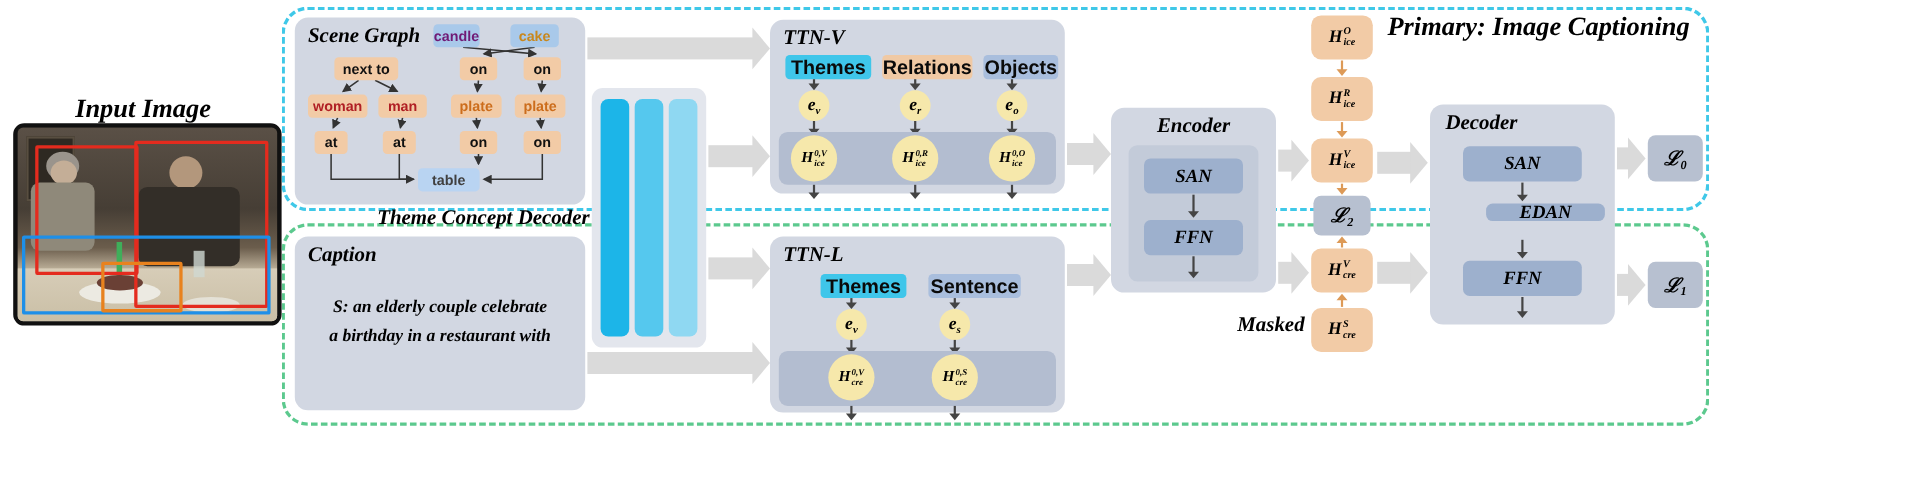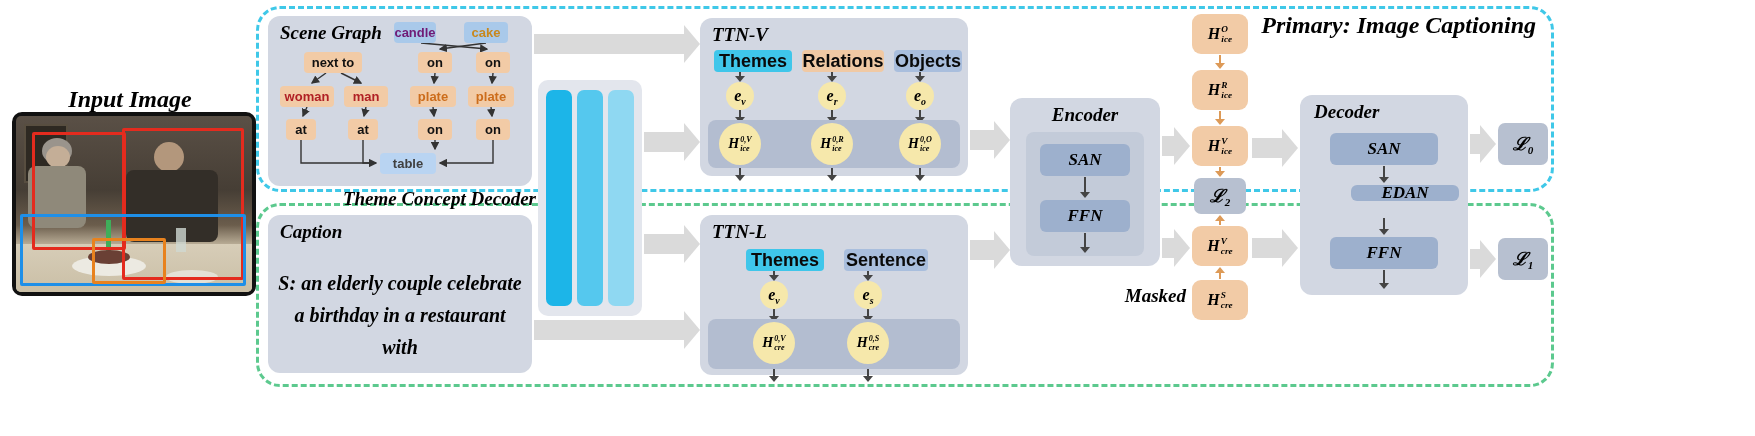--- a/index.html
+++ b/index.html
@@ -91,21 +91,21 @@
   
   .photo{position:absolute;left:12px;top:112px;width:244px;height:184px;background:#000;
          border:4px solid #111;border-radius:10px;box-sizing:border-box;}
   .pbg{position:absolute;left:0;top:0;right:0;bottom:0;border-radius:5px;overflow:hidden;
        background:linear-gradient(180deg,#5a5046 0%,#463e35 42%,#6b5d4c 62%,#cfc3ab 76%,#d9cfbc 100%);}
   .pshape{position:absolute;}
   .bbox{position:absolute;box-sizing:border-box;border-radius:2px;}
 
   .captext{position:absolute;left:10px;right:10px;text-align:center;
            font-family:"Liberation Serif",serif;font-style:italic;font-weight:bold;
-           font-size:20px;line-height:1.6;color:#000;}
+           font-size:16px;line-height:1.6;color:#000;}
 </style>
 </head>
 <body>
 
 <div class="canvas">
 
   <div class="region primary"></div>
   <div class="region aux"></div>
   <div class="rlabel" style="left:1180px;top:12px;width:356px;text-align:right;">Primary: Image Captioning</div>
 

